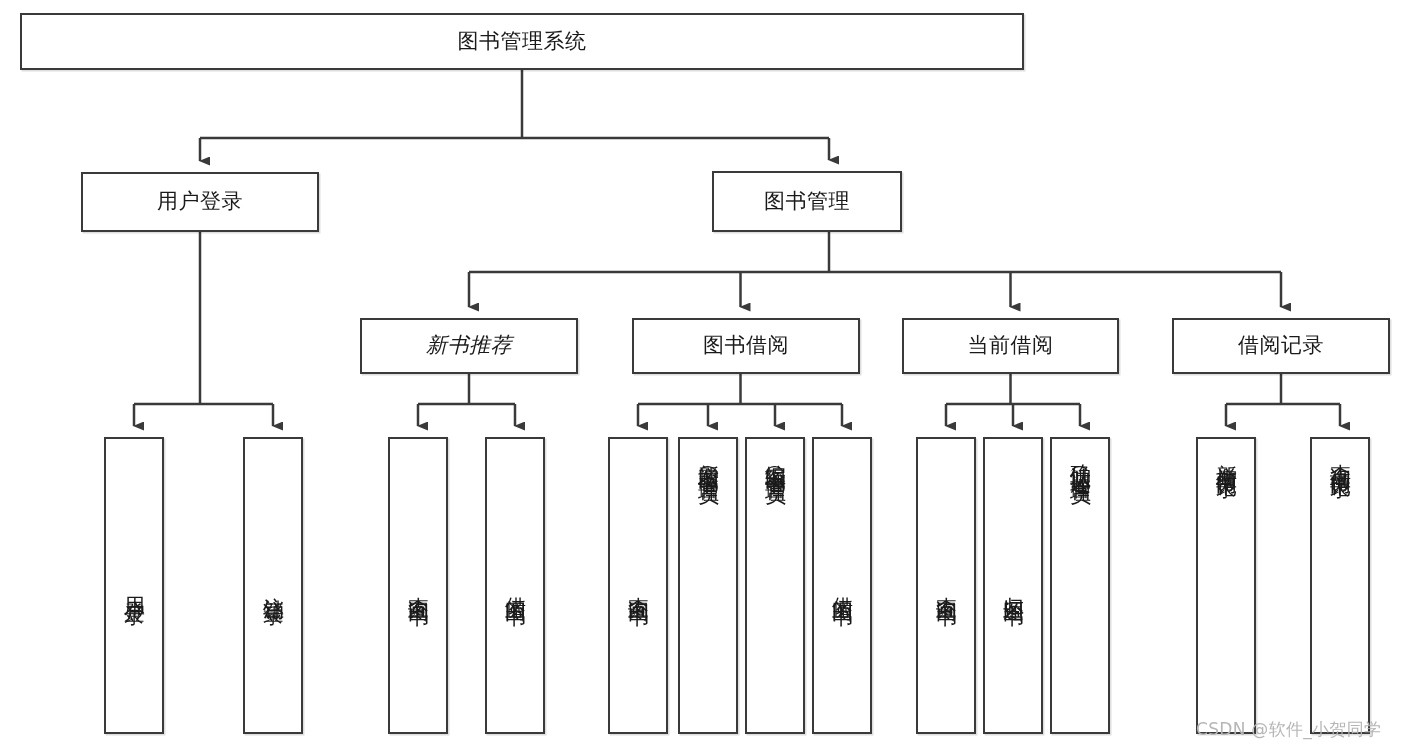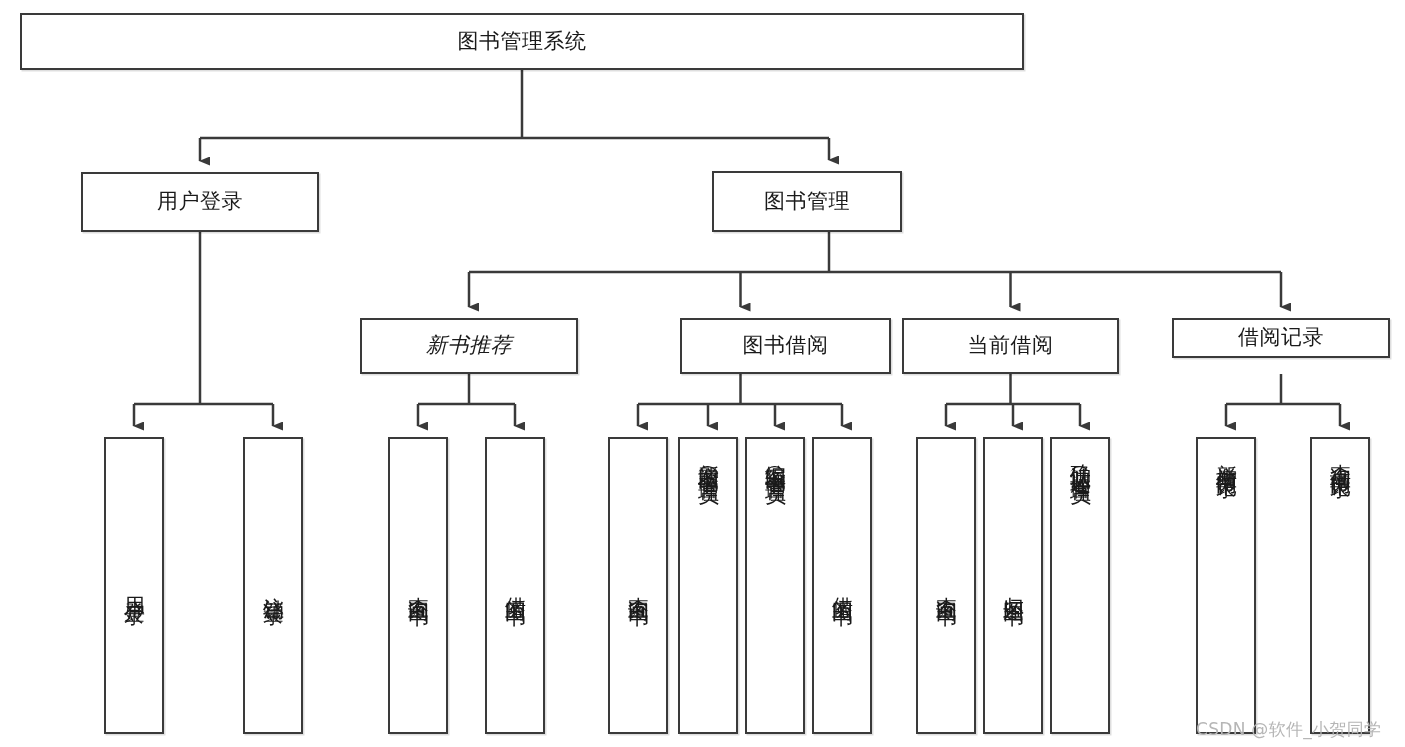--- a/index.html
+++ b/index.html
@@ -126,27 +126,27 @@
   <div id="node-layer">
       <div class="node-box" style="left: 81px; top: 172px; width: 238px; height: 60px;">
         <span class="node-label-h">用户登录</span>
       </div>
       <div class="node-box" style="left: 712px; top: 171px; width: 190px; height: 61px;">
         <span class="node-label-h">图书管理</span>
       </div>
       <div class="node-box" style="left: 360px; top: 318px; width: 218px; height: 56px; font-style: italic;">
         <span class="node-label-h">新书推荐</span>
       </div>
-      <div class="node-box" style="left: 632px; top: 318px; width: 211px; height: 56px; margin-left: 48px;">
+      <div class="node-box" style="left: 632px; top: 318px; width: 228px; height: 56px;">
         <span class="node-label-h">图书借阅</span>
       </div>
       <div class="node-box" style="left: 902px; top: 318px; width: 217px; height: 56px; font-family: Liberation Serif, serif;">
         <span class="node-label-h">当前借阅</span>
       </div>
-      <div class="node-box" style="left: 1172px; top: 318px; width: 218px; height: 40px;">
+      <div class="node-box" style="left: 1172px; top: 318px; width: 218px; height: 56px;">
         <span class="node-label-h">借阅记录</span>
       </div>
       <div class="node-box leaf-box short-label" style="left: 104px; top: 437px; width: 60px; height: 297px;">
         <span class="node-label-v">用户登录</span>
       </div>
       <div class="node-box leaf-box short-label" style="left: 243px; top: 437px; width: 60px; height: 297px;">
         <span class="node-label-v">注销登录</span>
       </div>
       <div class="node-box leaf-box short-label" style="left: 388px; top: 437px; width: 60px; height: 297px;">
         <span class="node-label-v">查询图书</span>

